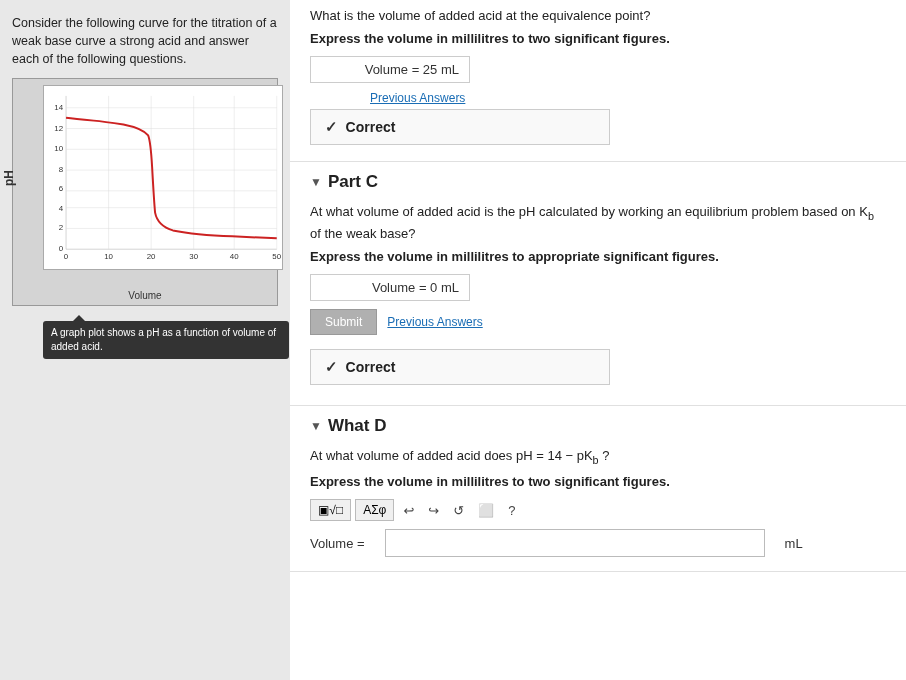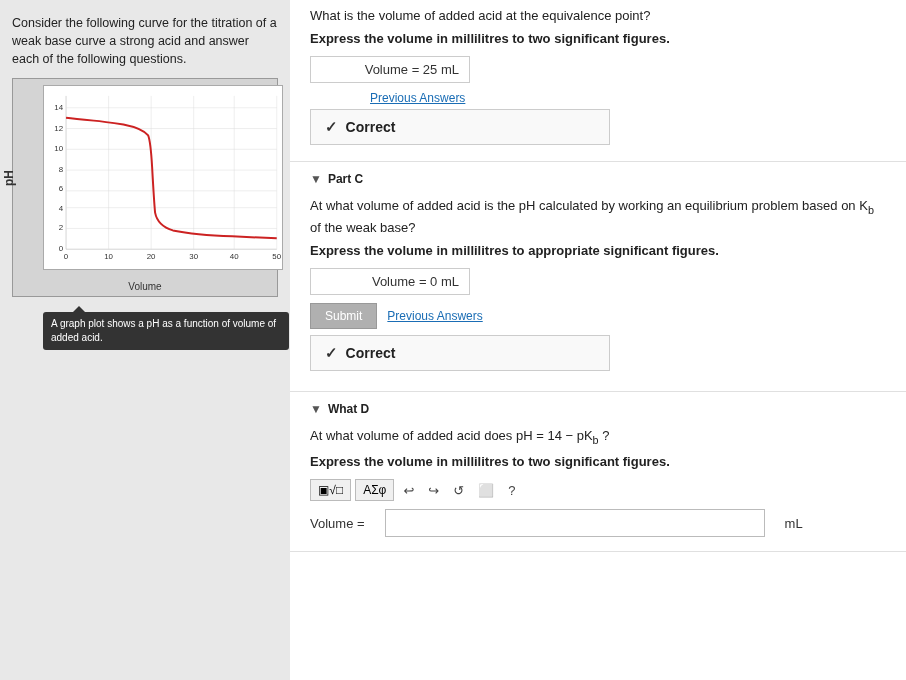--- a/index.html
+++ b/index.html
@@ -165,21 +165,21 @@
       display: flex;
       align-items: center;
       gap: 6px;
       margin-bottom: 10px;
     }
     .part-arrow {
       font-size: 12px;
       color: #555;
     }
     .part-label {
-      font-size: 12px;
+      font-size: 17px;
       font-weight: bold;
       color: #222;
     }
 
     .part-question {
       font-size: 13px;
       color: #222;
       margin-bottom: 6px;
       line-height: 1.5;
     }
@@ -309,21 +309,21 @@
             C 110,100 111,118 112,128
             C 114,138 120,143 130,146
             C 145,149 165,151 190,152
             C 210,153 225,153.5 235,154
           " fill="none" stroke="#cc2222" stroke-width="2"></path>
         </svg>
       </div>
     </div>
     <div class="x-axis-labels">
     </div>
-    <div class="volume-label" style="font-size:10px; margin-top:9px;">
+    <div class="volume-label" style="font-size:10px; margin-top:18px;">
       Volume <span style="font-size:9px; color:#555; position:relative; top:-1px;"></span>
     </div>
 
     <div class="tooltip-box">
       <span>A graph plot shows a pH as a function of volume of added acid.</span>
     </div>
   </div>
 </div>
 
 <div class="right-panel">
@@ -351,21 +351,21 @@
     </div>
     <p class="part-question">
       At what volume of added acid is the pH calculated by working an equilibrium problem based on
       K<sub>b</sub> of the weak base?
     </p>
     <p class="part-instruction">Express the volume in millilitres to appropriate significant figures.</p>
 
     <div class="answer-row">
       <div class="answer-box">Volume = 0  mL</div>
     </div>
-    <div style="display:flex; align-items:center; gap:10px; margin-bottom:6px;">
+    <div style="display:flex; align-items:center; gap:10px; margin-bottom:14px;">
       <button class="submit-btn">Submit</button>
       <a class="prev-answers-link">Previous Answers</a>
     </div>
     <div class="correct-banner">
       <span class="check-icon">✓</span>
       <span>Correct</span>
     </div>
   </div>
 
   <div class="section">

